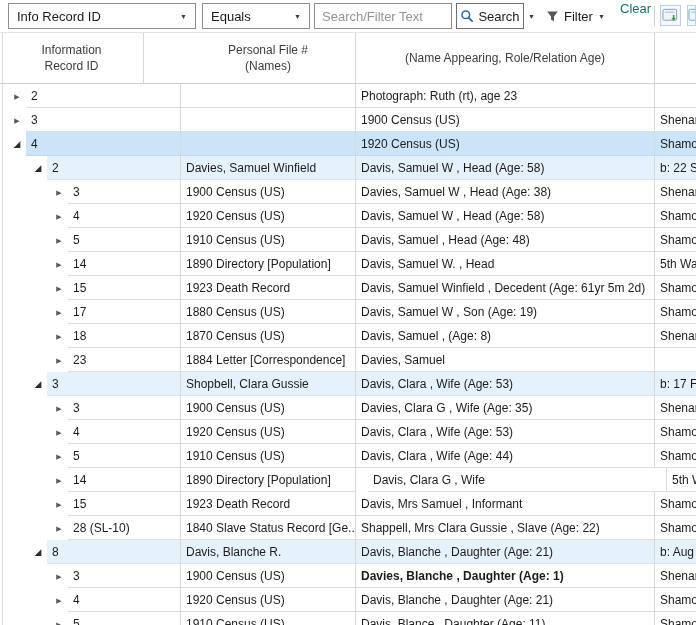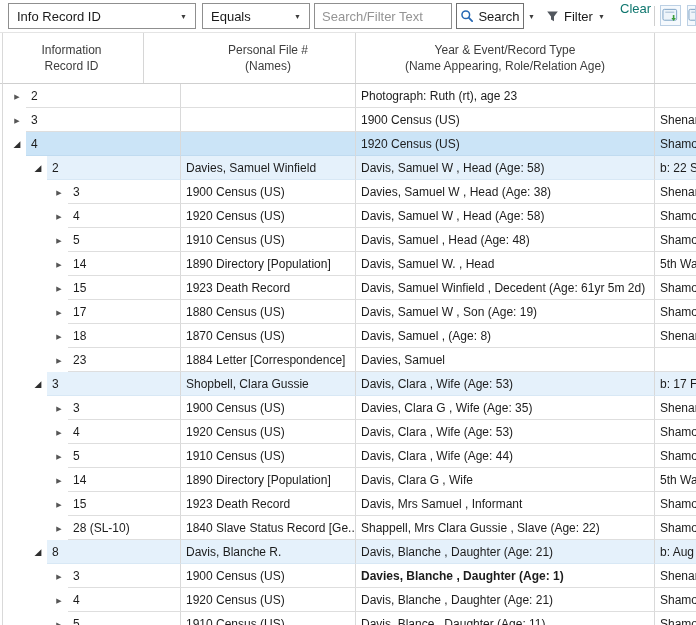--- a/index.html
+++ b/index.html
@@ -150,21 +150,20 @@
 <div class="ghead">
   <div class="hcell" id="h1">
     <span>Information</span>
     <span>Record ID</span>
   </div>
   <div class="hcell" id="h2">
     <span>Personal File #</span>
     <span>(Names)</span>
   </div>
   <div class="hcell" id="h3">
-    <span>Year &amp; Event/Record Type</span>
     <span>(Name Appearing, Role/Relation  Age)</span>
   </div>
   <div class="hcell" id="h4"></div>
 </div>
 
 <div class="gridleft"></div>
 
 <div class="rows">
     <div class="row">
     <div class="gutter" style="width: 26px;">
@@ -309,21 +308,21 @@
     <div class="cell c2" style="width: 175px;">1910 Census (US)</div>
     <div class="cell c3" style="width: 299px;">Davis, Clara , Wife  (Age: 44)</div>
     <div class="cell c4">Shamo</div>
   </div>
     <div class="row">
     <div class="gutter" style="width: 68px;">
       <span class="expander collapsed">▶</span>
     </div>
     <div class="cell c1" style="width: 113px;">14</div>
     <div class="cell c2" style="width: 175px;">1890 Directory [Population]</div>
-    <div class="cell c3" style="width: 299px;">Davis, Clara G , Wife</div>
+    <div class="cell c3" style="width: 299px; margin-left: 12px;">Davis, Clara G , Wife</div>
     <div class="cell c4">5th Wa</div>
   </div>
     <div class="row">
     <div class="gutter" style="width: 68px;">
       <span class="expander collapsed">▶</span>
     </div>
     <div class="cell c1" style="width: 113px;">15</div>
     <div class="cell c2" style="width: 175px;">1923 Death Record</div>
     <div class="cell c3" style="width: 299px;">Davis, Mrs Samuel , Informant</div>
     <div class="cell c4">Shamo</div>

